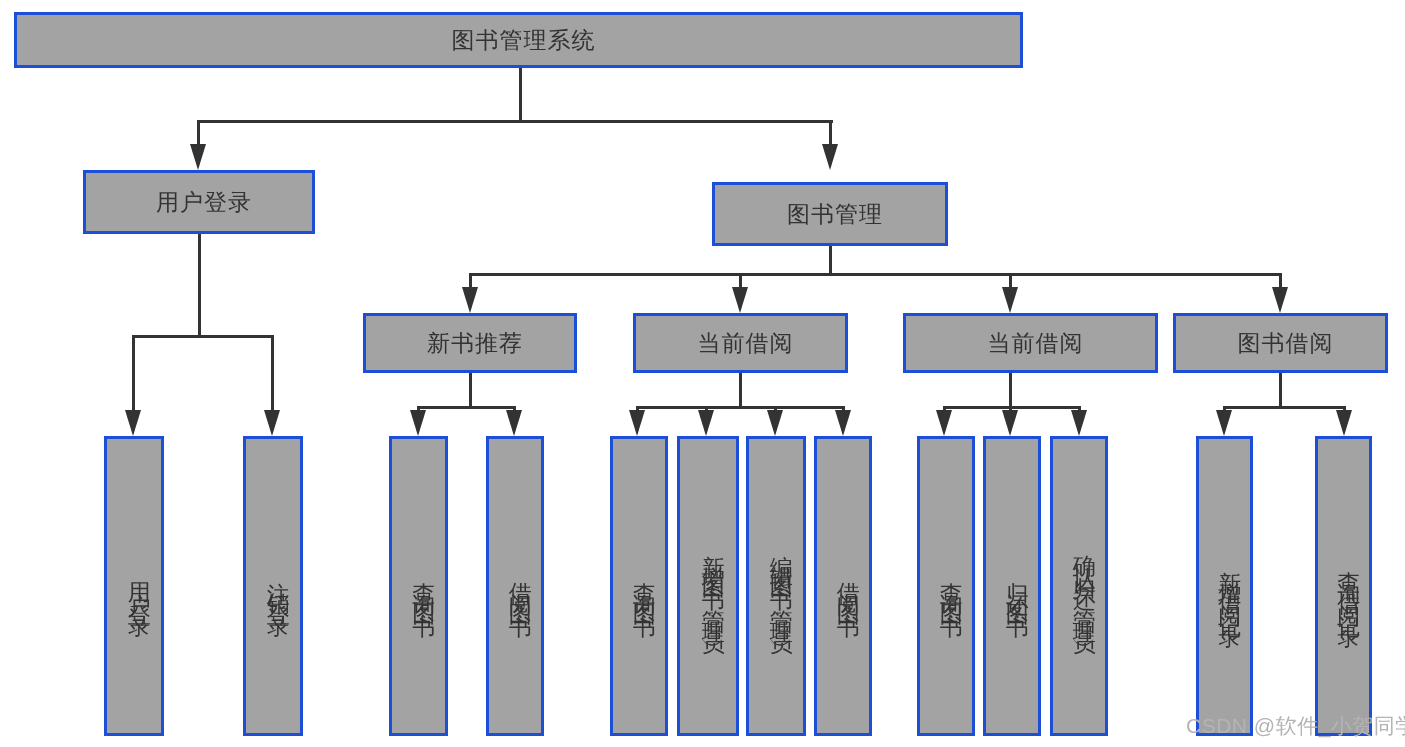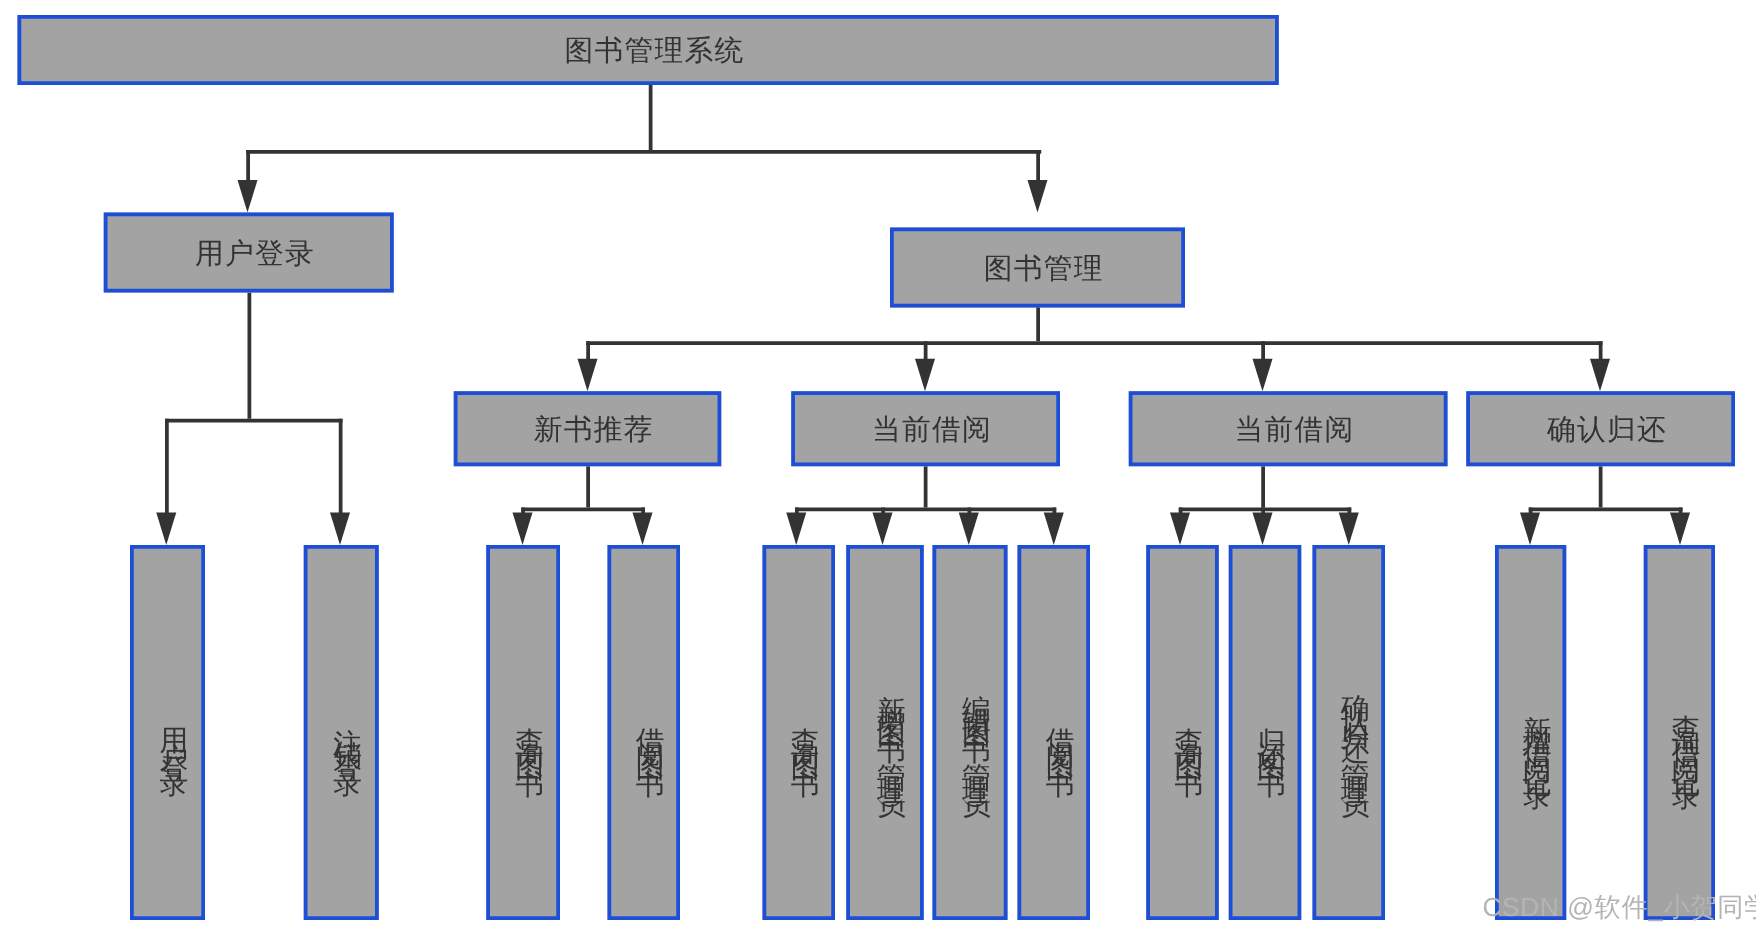--- a/index.html
+++ b/index.html
@@ -78,21 +78,21 @@
   <div class="vl" style="left:739px;top:273px;height:16px;"></div>
   <div class="ah" style="left:732px;top:287px;"></div>
   <div class="vl" style="left:1009px;top:273px;height:16px;"></div>
   <div class="ah" style="left:1002px;top:287px;"></div>
   <div class="vl" style="left:1279px;top:273px;height:16px;"></div>
   <div class="ah" style="left:1272px;top:287px;"></div>
 
   <div class="node hnode" style="left:363px;top:313px;width:214px;height:60px;">新书推荐</div>
   <div class="node hnode" style="left:633px;top:313px;width:215px;height:60px;">当前借阅</div>
   <div class="node hnode" style="left:903px;top:313px;width:255px;height:60px;">当前借阅</div>
-  <div class="node hnode" style="left:1173px;top:313px;width:215px;height:60px;">确认归还</div>
+  <div class="node hnode" style="left:1173px;top:313px;width:215px;height:60px;">图书借阅</div>
 
   <div class="vl" style="left:469px;top:373px;height:33px;"></div>
   <div class="hl" style="left:417px;top:406px;width:99px;"></div>
   <div class="vl" style="left:417px;top:406px;height:8px;"></div>
   <div class="ah" style="left:410px;top:410px;"></div>
   <div class="vl" style="left:513px;top:406px;height:8px;"></div>
   <div class="ah" style="left:506px;top:410px;"></div>
 
   <div class="vl" style="left:739px;top:373px;height:33px;"></div>
   <div class="hl" style="left:636px;top:406px;width:209px;"></div>

